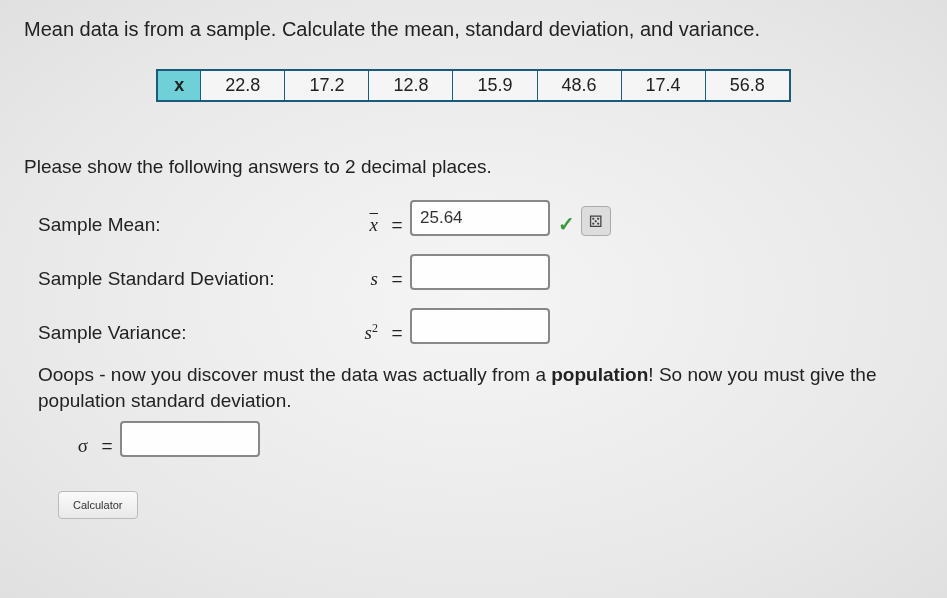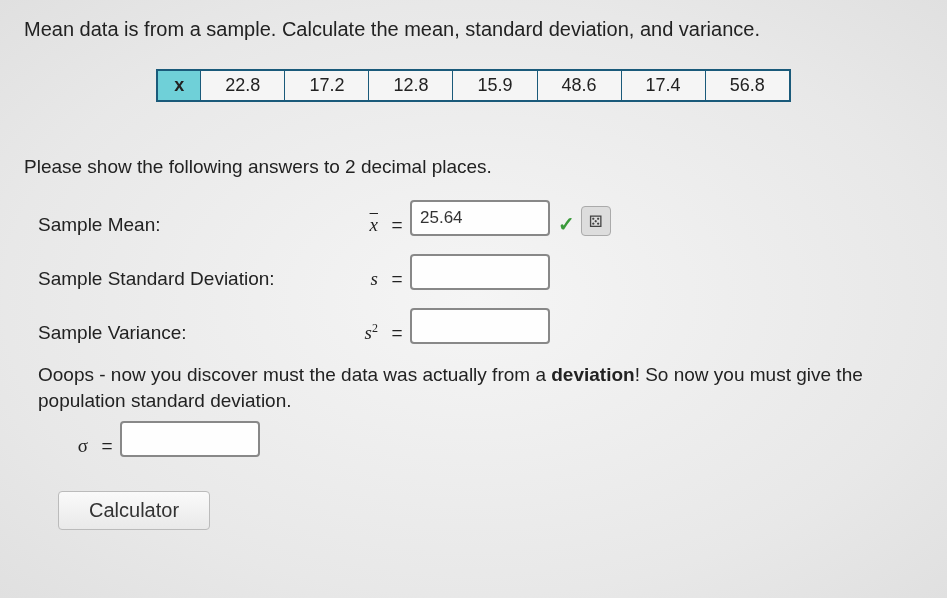--- a/index.html
+++ b/index.html
@@ -114,22 +114,22 @@
     line-height: 1.35;
   }
   .ooops .bold { font-weight: 700; }
 
   .calc-btn-wrap {
     margin-top: 34px;
     margin-left: 34px;
   }
   .calc-btn {
     display: inline-block;
-    padding: 7px 30px;
-    font-size: 20px;
+    padding: 7px 14px;
+    font-size: 11px;
     border: 1px solid #bbb;
     border-radius: 4px;
     background: linear-gradient(#fafafa,#e9e9e9);
     color: #333;
   }
 </style>
 </head>
 <body>
 
 <div class="page">
@@ -180,21 +180,21 @@
     <div class="answer-row">
       <div class="answer-label">Sample Variance:</div>
       <div class="answer-sym">s<sup>2</sup></div>
       <div class="eq">=</div>
       <input class="answer-input" value="" style="">
     </div>
 
   </div>
 
   <div class="ooops">
-    <span>Ooops - now you discover must the data was actually from a </span><span class="bold">deviation</span><span>! So now you must give the population standard deviation.</span>
+    <span>Ooops - now you discover must the data was actually from a </span><span class="bold">population</span><span>! So now you must give the population standard deviation.</span>
   </div>
 
   <div class="answer-block">
     <div class="answer-row">
       <div class="answer-sym" style="font-style:normal">σ</div>
       <div class="eq">=</div>
       <input class="answer-input" value="" style="">
     </div>
   </div>
 

